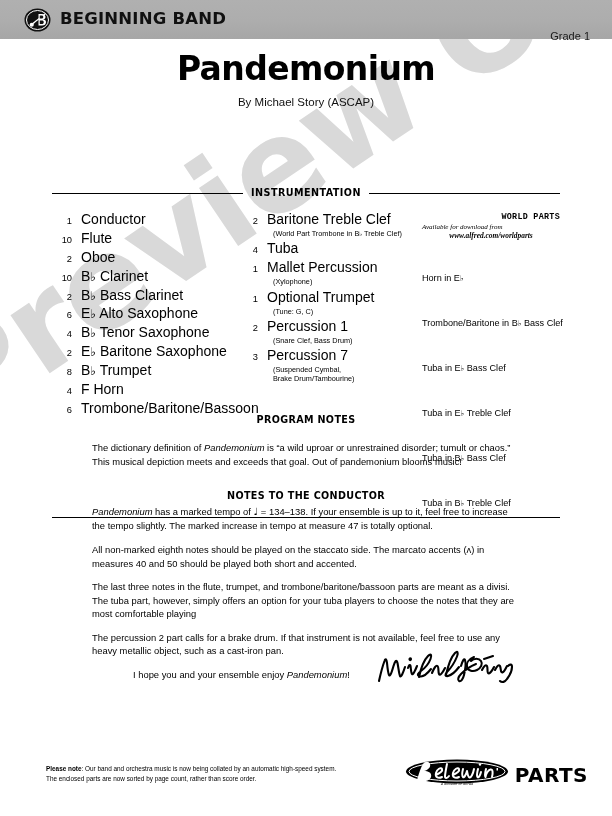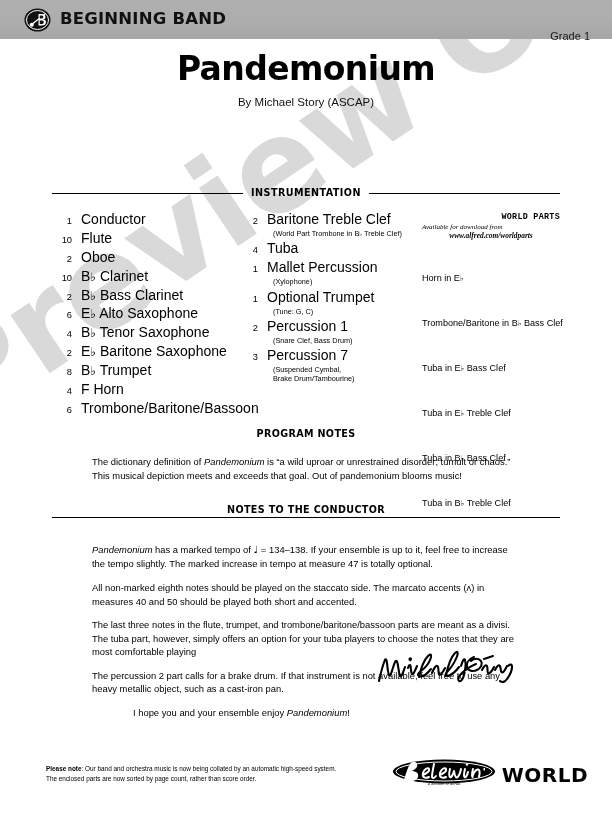--- a/index.html
+++ b/index.html
@@ -206,42 +206,42 @@
   #instr-bottom-rule {
     height: 1px;
     background: #000;
     width: 100%;
   }
 
   
   #notes {
     position: absolute;
     left: 92px;
-    top: 428px;
+    top: 414px;
     width: 428px;
     z-index: 8;
   }
   .section-head {
     font-family: "DejaVu Sans", sans-serif;
     font-weight: bold;
     font-size: 9.6px;
     letter-spacing: 0.35px;
     text-align: center;
     color: #000;
   }
   .body-para {
     font-family: "Liberation Sans", sans-serif;
     font-size: 9.4px;
     line-height: 1.44;
     color: #000;
     text-align: left;
   }
   #program-notes-body { margin-top: 16px; }
   #conductor-head { margin-top: 22px; }
-  #conductor-paras { margin-top: 28px; }
+  #conductor-paras { margin-top: 4px; }
   #conductor-paras .body-para { margin-bottom: 10px; }
   #conductor-paras .body-para:last-child { margin-bottom: 0; padding-left: 41px; }
   .it { font-style: italic; }
   .notehead { font-family: "DejaVu Sans", sans-serif; font-size: 10px; }
 
   
   #signature {
     position: absolute;
     left: 376px;
     top: 644px;
@@ -467,14 +467,14 @@
         <path d="M96 34 C104 30 110 26 108 22 C106 18 98 22 96 30 C94 38 100 42 108 38"></path>
         <path d="M116 22 C114 30 114 36 116 38 C118 40 122 34 124 26 C125 32 126 38 129 39 C132 40 136 32 138 22"></path>
         <path d="M146 22 C144 30 143 36 145 38 C147 40 150 36 152 28"></path>
         <path d="M162 22 C160 30 159 36 161 38 C162 32 166 24 171 23 C176 22 176 30 174 38"></path>
       </g>
       <circle cx="150" cy="13" r="2.4" fill="#fff"></circle>
       <path d="M183 20 l3 0 l0 5 l-3 0 z" fill="#fff"></path>
       <text x="104" y="53" fill="#000" font-family="DejaVu Sans, sans-serif" font-size="7" font-style="italic" text-anchor="middle">a division of Alfred</text>
     </svg>
   </div>
-  <div id="belwin-band-word">WORLD</div>
+  <div id="belwin-band-word">PARTS</div>
 </div>
 
 </body></html>

